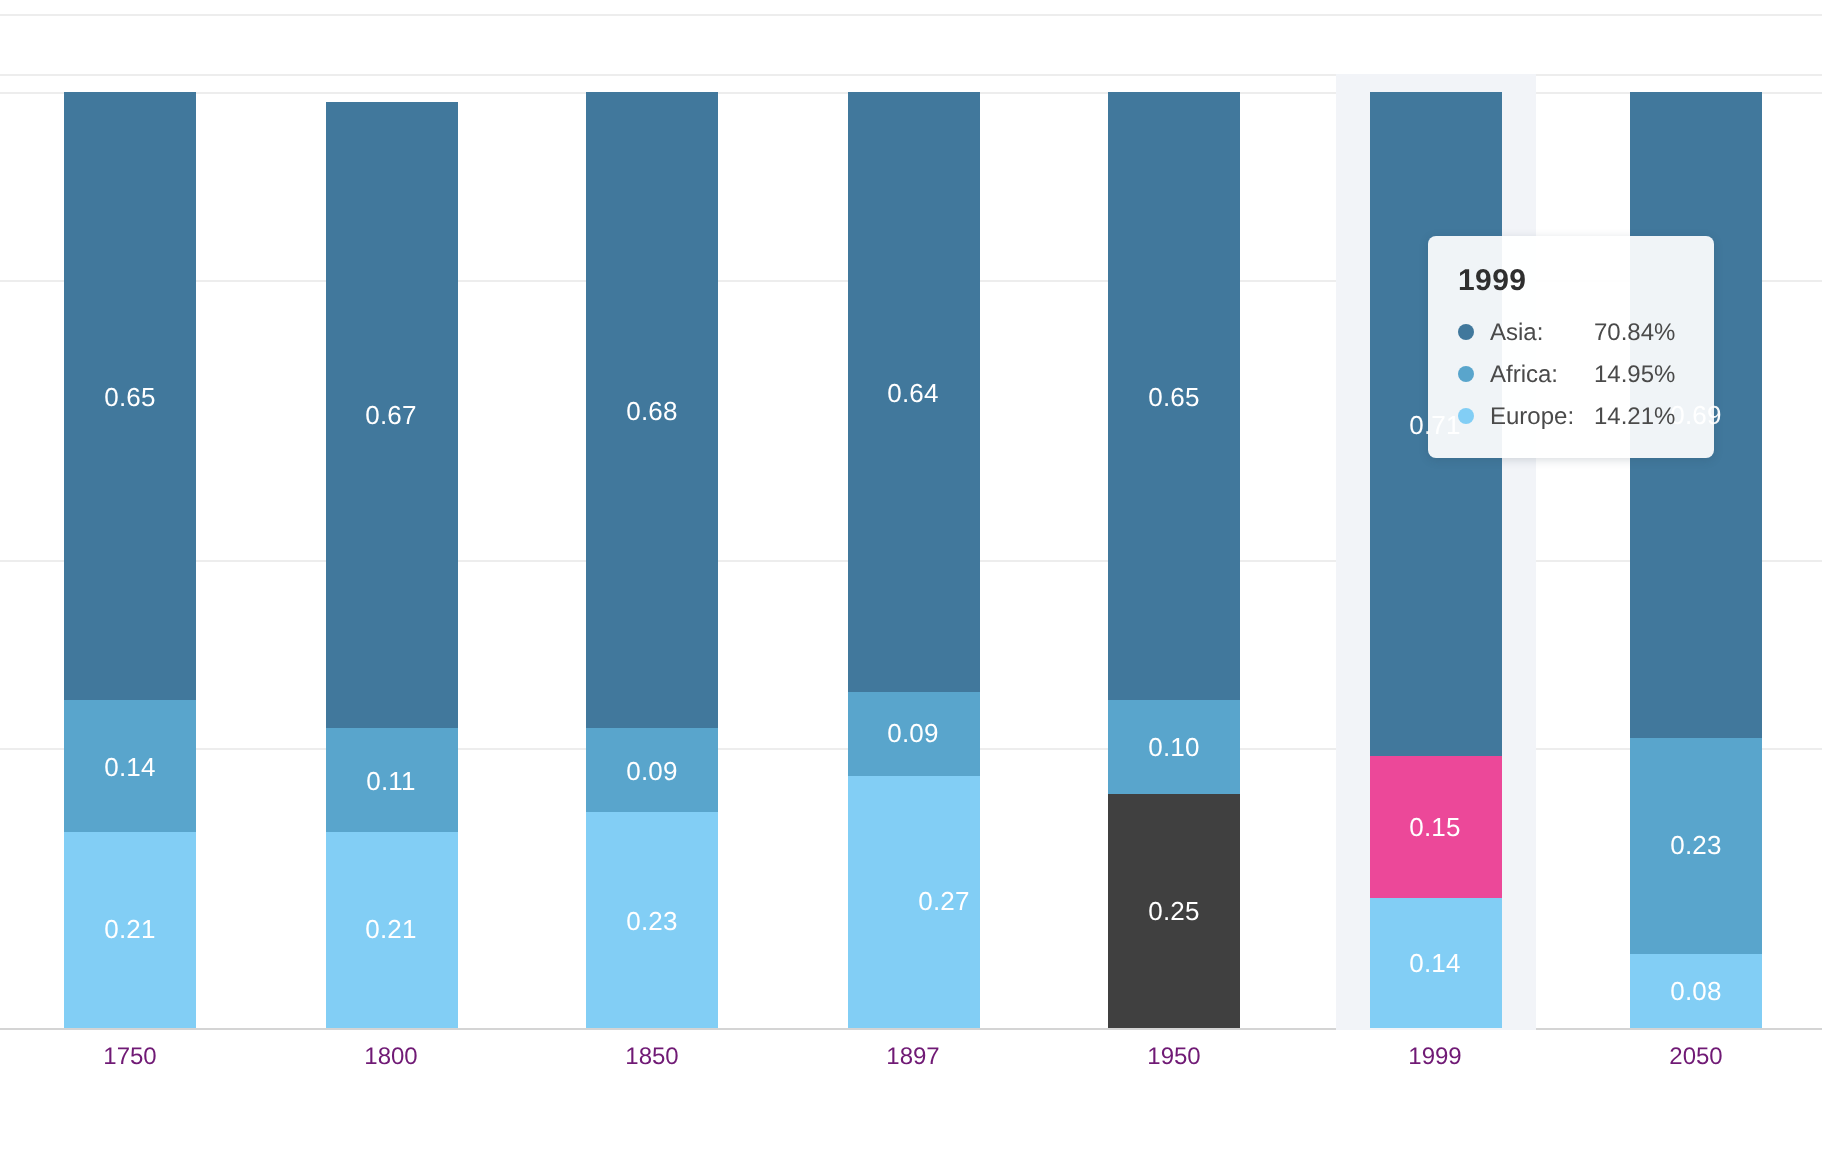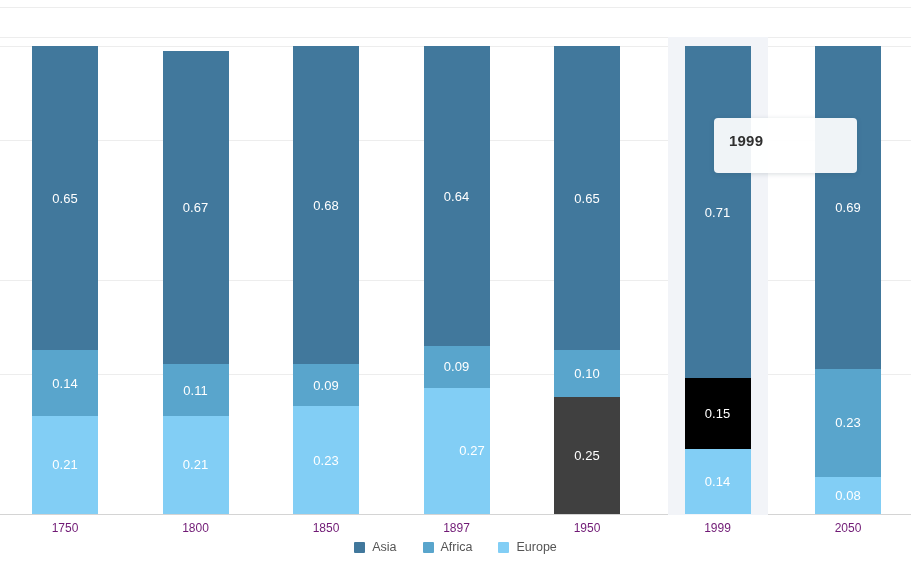--- a/index.html
+++ b/index.html
@@ -228,21 +228,21 @@
           <span class="seg-label">0.10</span>
         </div>
         <div class="seg" style="background: rgb(65, 120, 156); height: 303.971px; bottom: 163.676px; top: auto;">
           <span class="seg-label">0.65</span>
         </div>
       </div>
       <div class="bar-group" style="left: 684.5px; width: 66px; height: 477px; bottom: 1px;">
         <div class="seg" style="background: rgb(130, 206, 245); height: 65.4706px; bottom: 0px; top: auto;">
           <span class="seg-label">0.14</span>
         </div>
-        <div class="seg" style="background: #000000; height: 70.1471px; bottom: 65.4706px; top: auto;">
+        <div class="seg" style="background: #ec4899; height: 70.1471px; bottom: 65.4706px; top: auto;">
           <span class="seg-label">0.15</span>
         </div>
         <div class="seg" style="background: rgb(65, 120, 156); height: 332.029px; bottom: 135.618px; top: auto;">
           <span class="seg-label">0.71</span>
         </div>
       </div>
       <div class="bar-group" style="left: 815px; width: 66px; height: 477px; bottom: 1px;">
         <div class="seg" style="background: rgb(130, 206, 245); height: 37.4118px; bottom: 0px; top: auto;">
           <span class="seg-label">0.08</span>
         </div>
@@ -258,32 +258,35 @@
   <div id="xticks">
       <div class="xtick" style="left: 25px; width: 80px;">1750</div>
       <div class="xtick" style="left: 155.5px; width: 80px;">1800</div>
       <div class="xtick" style="left: 286px; width: 80px;">1850</div>
       <div class="xtick" style="left: 416.5px; width: 80px;">1897</div>
       <div class="xtick" style="left: 547px; width: 80px;">1950</div>
       <div class="xtick" style="left: 677.5px; width: 80px;">1999</div>
       <div class="xtick" style="left: 808px; width: 80px;">2050</div>
     </div>
 
-  <div class="legend" id="legend">
-      <div class="legend-item">
-        <span class="legend-swatch" style="background: rgb(65, 120, 156);"></span>
-        <span class="legend-label">Asia</span>
-      </div>
-      <div class="legend-item">
-        <span class="legend-swatch" style="background: rgb(89, 165, 204);"></span>
-        <span class="legend-label">Africa</span>
-      </div>
-      <div class="legend-item">
-        <span class="legend-swatch" style="background: rgb(130, 206, 245);"></span>
-        <span class="legend-label">Europe</span>
-      </div>
-    </div>
 
   <div class="tooltip">
     <div class="tooltip-title">1999</div>
+    <div id="tooltip-rows">
+        <div class="tt-row">
+          <span class="tt-dot" style="background: rgb(65, 120, 156);"></span>
+          <span class="tt-name">Asia:</span>
+          <span class="tt-val">70.84%</span>
+        </div>
+        <div class="tt-row">
+          <span class="tt-dot" style="background: rgb(89, 165, 204);"></span>
+          <span class="tt-name">Africa:</span>
+          <span class="tt-val">14.95%</span>
+        </div>
+        <div class="tt-row">
+          <span class="tt-dot" style="background: rgb(130, 206, 245);"></span>
+          <span class="tt-name">Europe:</span>
+          <span class="tt-val">14.21%</span>
+        </div>
+      </div>
   </div>
 
 </div>
 
 </body></html>

